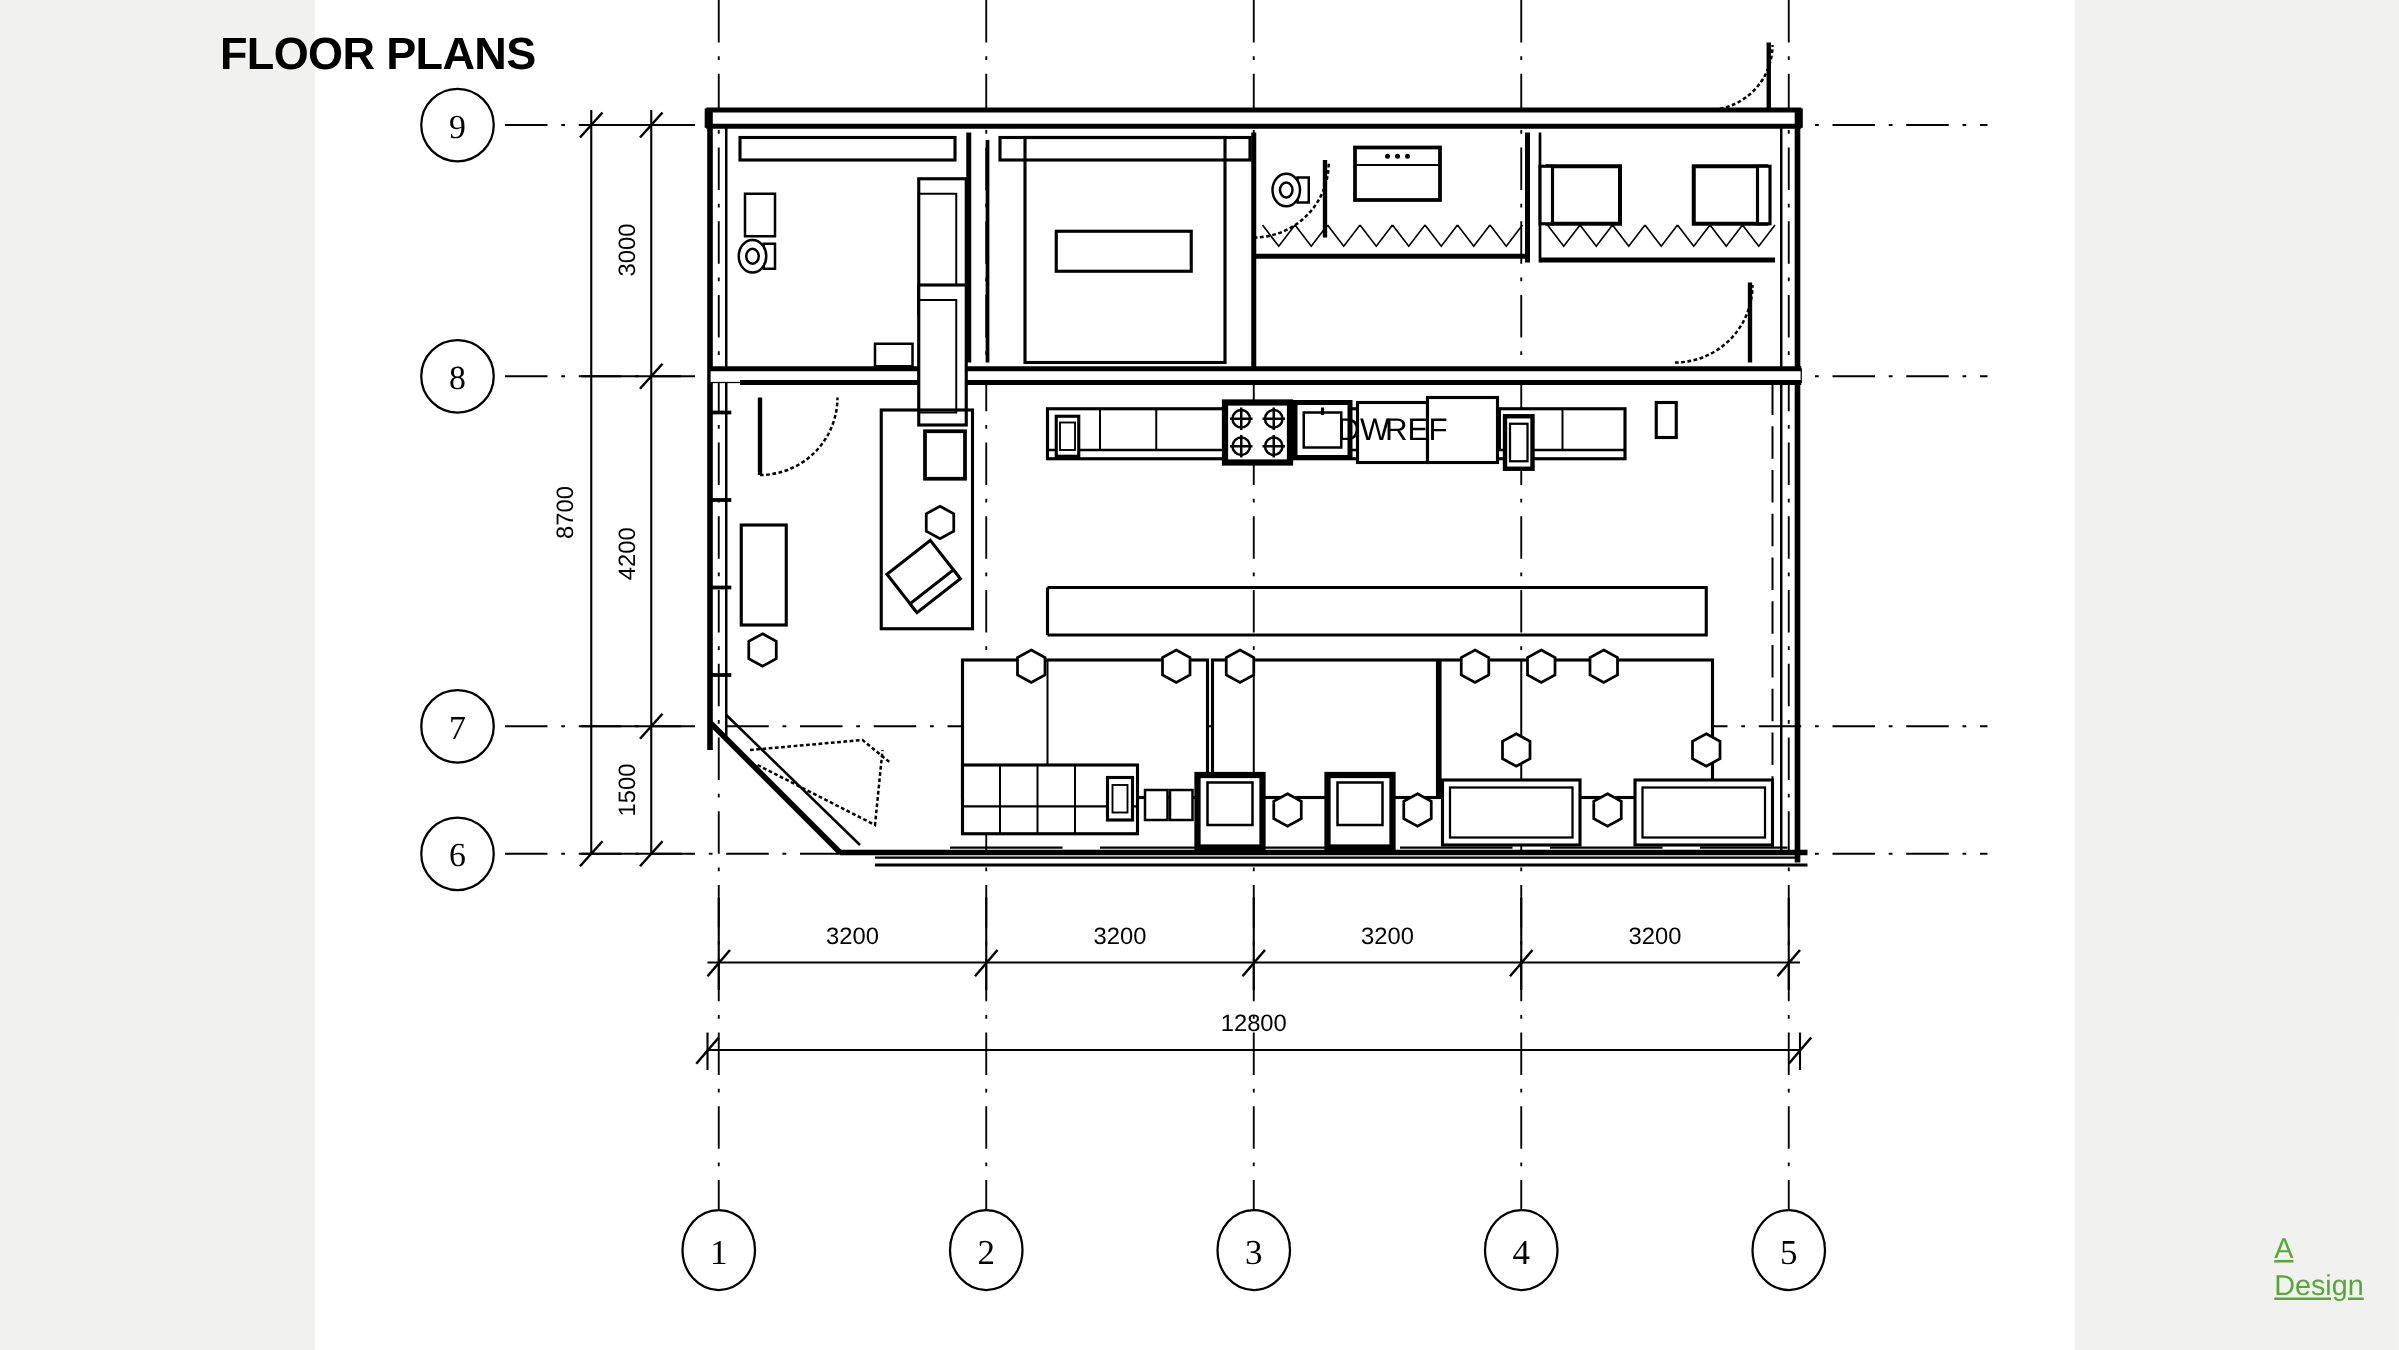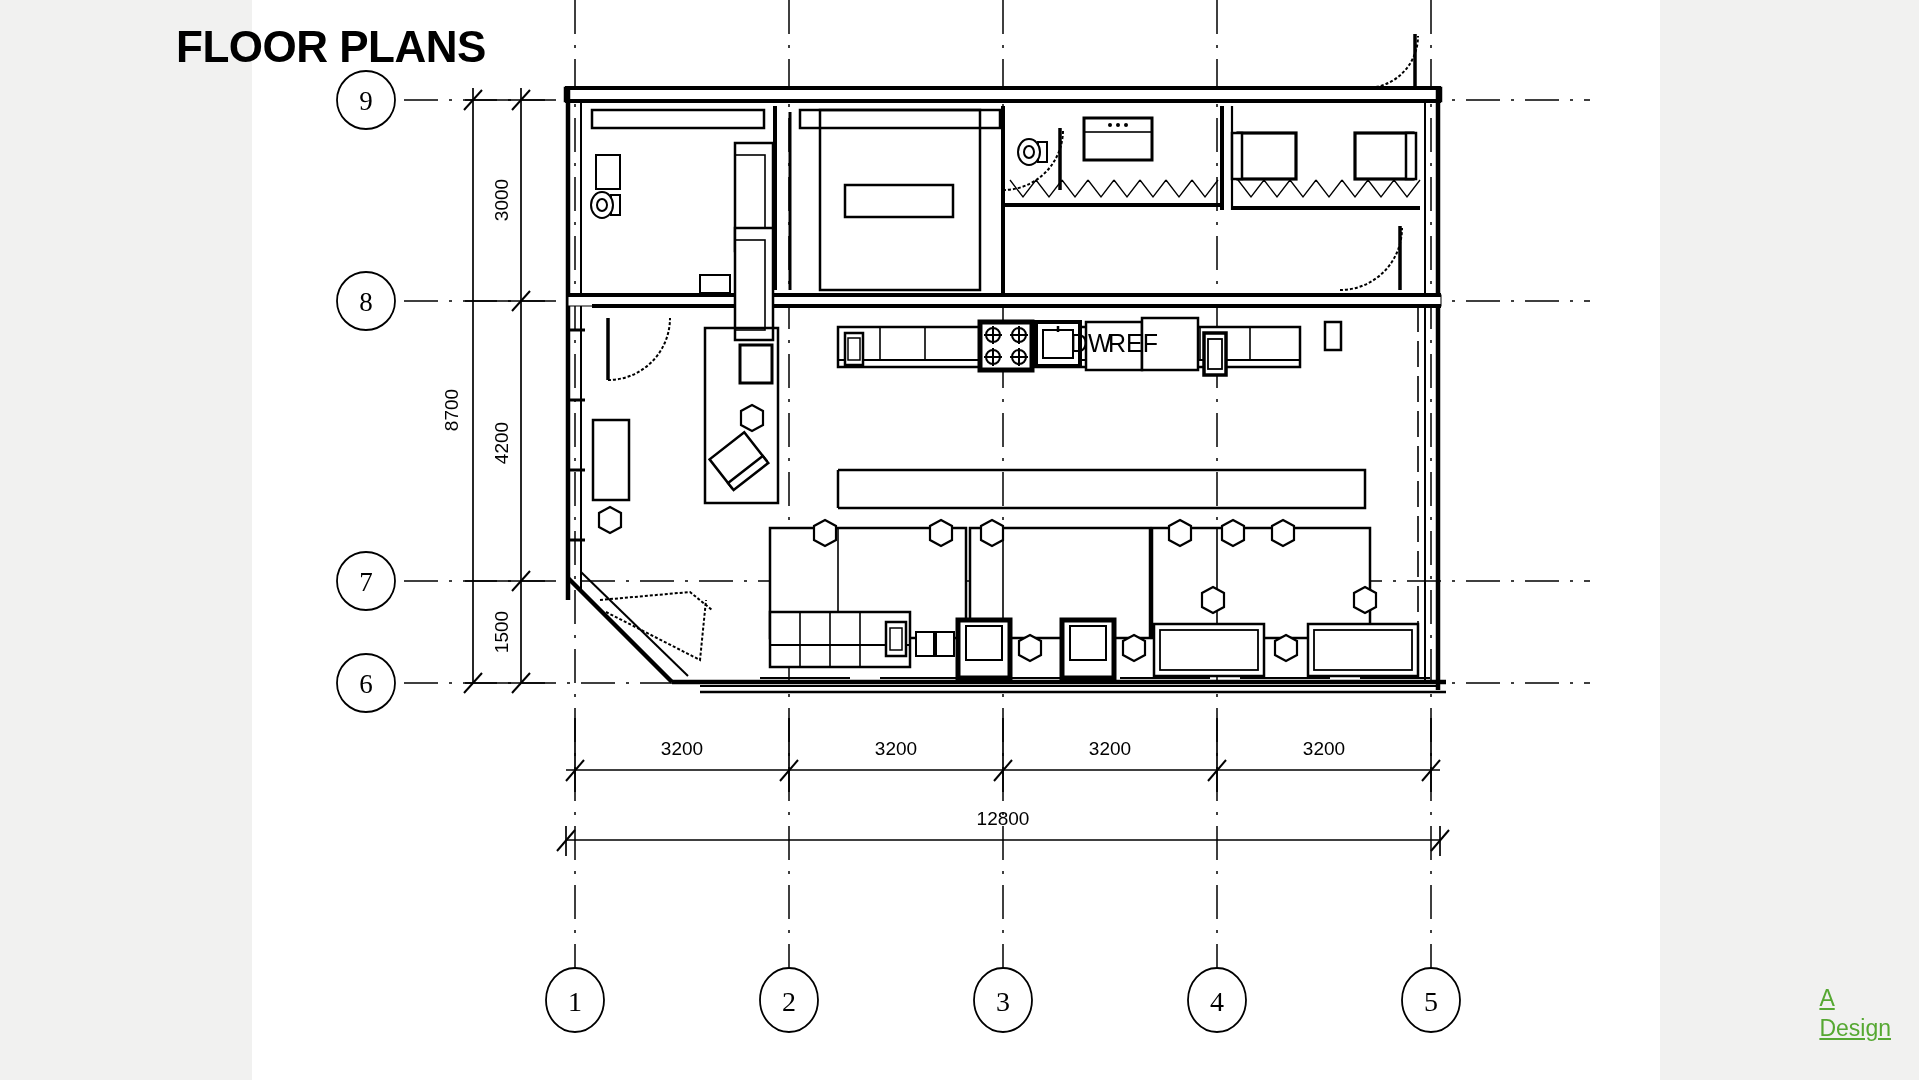--- a/index.html
+++ b/index.html
@@ -13,21 +13,21 @@
   }
   #page{
     position:absolute;
     left:252px;top:0;
     width:1408px;height:1080px;
     background:#ffffff;
   }
   #title{
     position:absolute;
     left:176px;top:22px;
-    font-size:44px;
+    font-size:36px;
     font-weight:bold;
     letter-spacing:-0.5px;
     color:#000000;
     white-space:nowrap;
     z-index:40;
   }
   #brand{
     position:absolute;
     right:28px;bottom:36px;
     font-family:"Liberation Sans", sans-serif;

